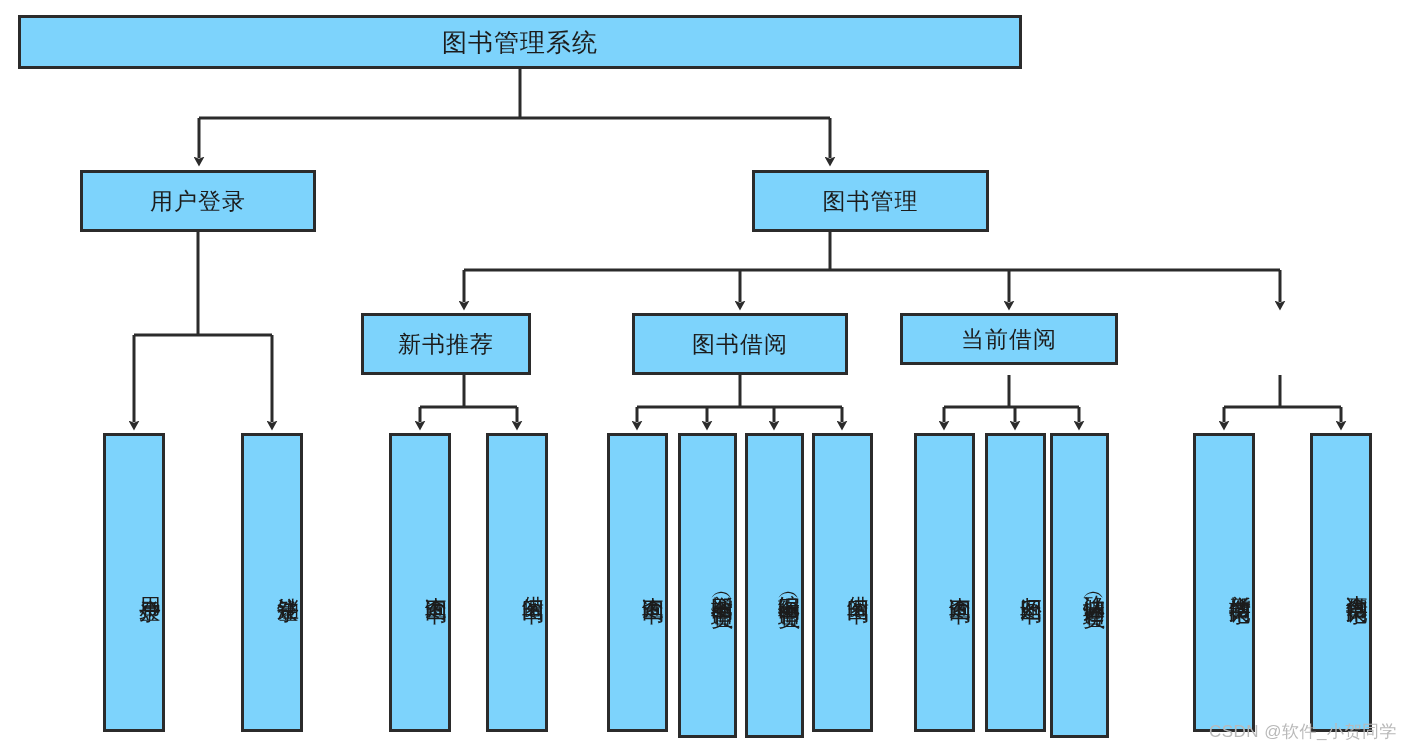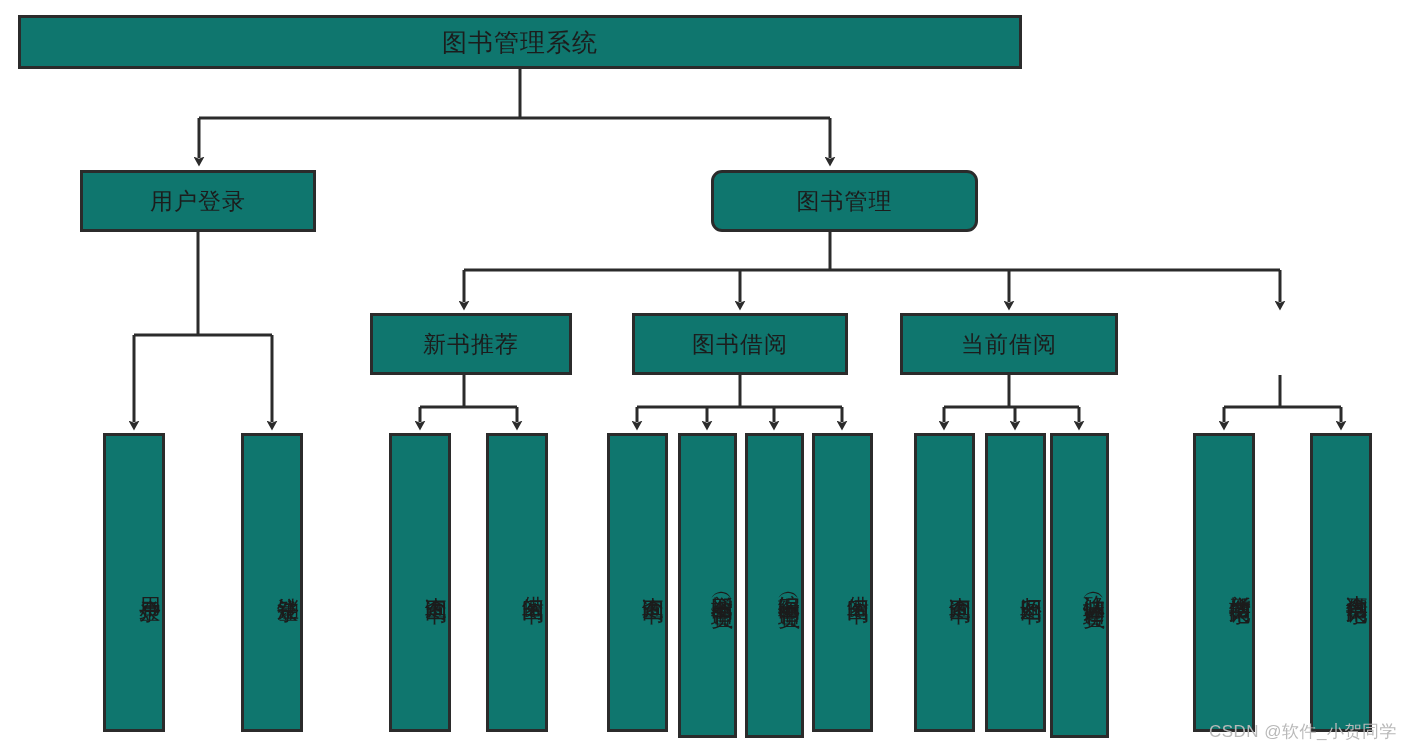--- a/index.html
+++ b/index.html
@@ -18,21 +18,21 @@
     position: absolute;
     left: 0;
     top: 0;
     width: 1405px;
     height: 747px;
   }
   .node-box {
     position: absolute;
     box-sizing: border-box;
     border: 3px solid #2b2b2b;
-    background: #0f766e;
+    background: #7dd3fc;
     display: flex;
     align-items: center;
     justify-content: center;
     color: #1c1c1c;
   }
   .node-box.horizontal {
     font-size: 23px;
     letter-spacing: 1px;
   }
   .node-box.vertical {
@@ -134,31 +134,31 @@
     <path class="conn" d="M1341,407 L1341,422" marker-end="url(#arrow)"></path>
   </svg>
 
   <div class="node-box horizontal root" style="left:18px; top:15px; width:1004px; height:54px;">
     <span class="label-text">图书管理系统</span>
   </div>
 
   <div class="node-box horizontal" style="left:80px; top:170px; width:236px; height:62px;">
     <span class="label-text">用户登录</span>
   </div>
-  <div class="node-box horizontal" style="left:711px; top:170px; width:267px; height:62px;border-radius:11px;">
+  <div class="node-box horizontal" style="left:752px; top:170px; width:237px; height:62px;">
     <span class="label-text">图书管理</span>
   </div>
 
-  <div class="node-box horizontal" style="left:370px; top:313px; width:202px; height:62px;">
+  <div class="node-box horizontal" style="left:361px; top:313px; width:170px; height:62px;">
     <span class="label-text">新书推荐</span>
   </div>
   <div class="node-box horizontal" style="left:632px; top:313px; width:216px; height:62px;justify-content:center;">
     <span class="label-text">图书借阅</span>
   </div>
-  <div class="node-box horizontal" style="left:900px; top:313px; width:218px; height:62px;">
+  <div class="node-box horizontal" style="left:900px; top:313px; width:218px; height:52px;">
     <span class="label-text">当前借阅</span>
   </div>
 
   <div class="node-box vertical" style="left:103px; top:433px; width:62px; height:299px;">
     <span class="label-text">用户登录</span>
   </div>
   <div class="node-box vertical" style="left:241px; top:433px; width:62px; height:299px;">
     <span class="label-text">注销登录</span>
   </div>
 

